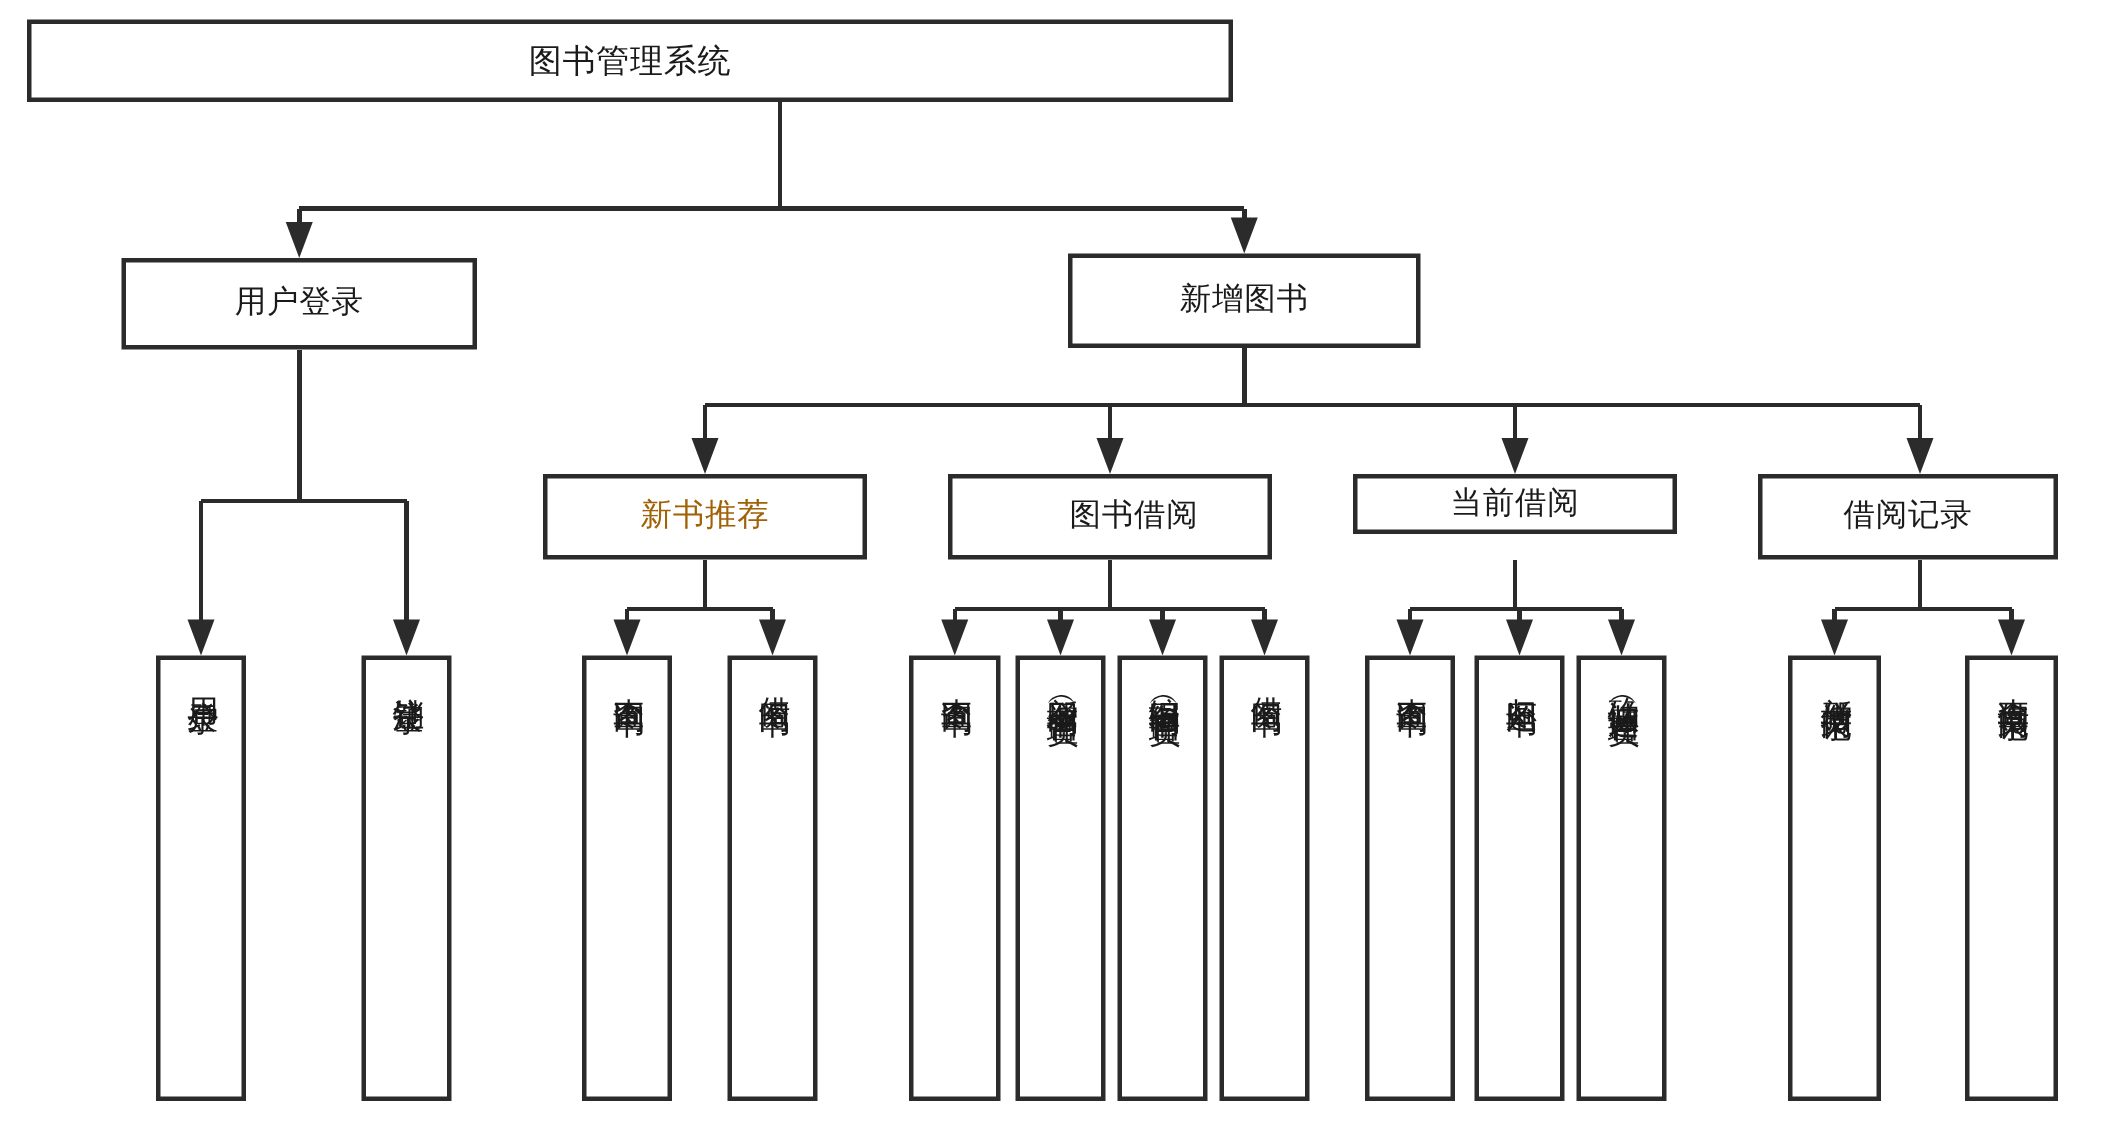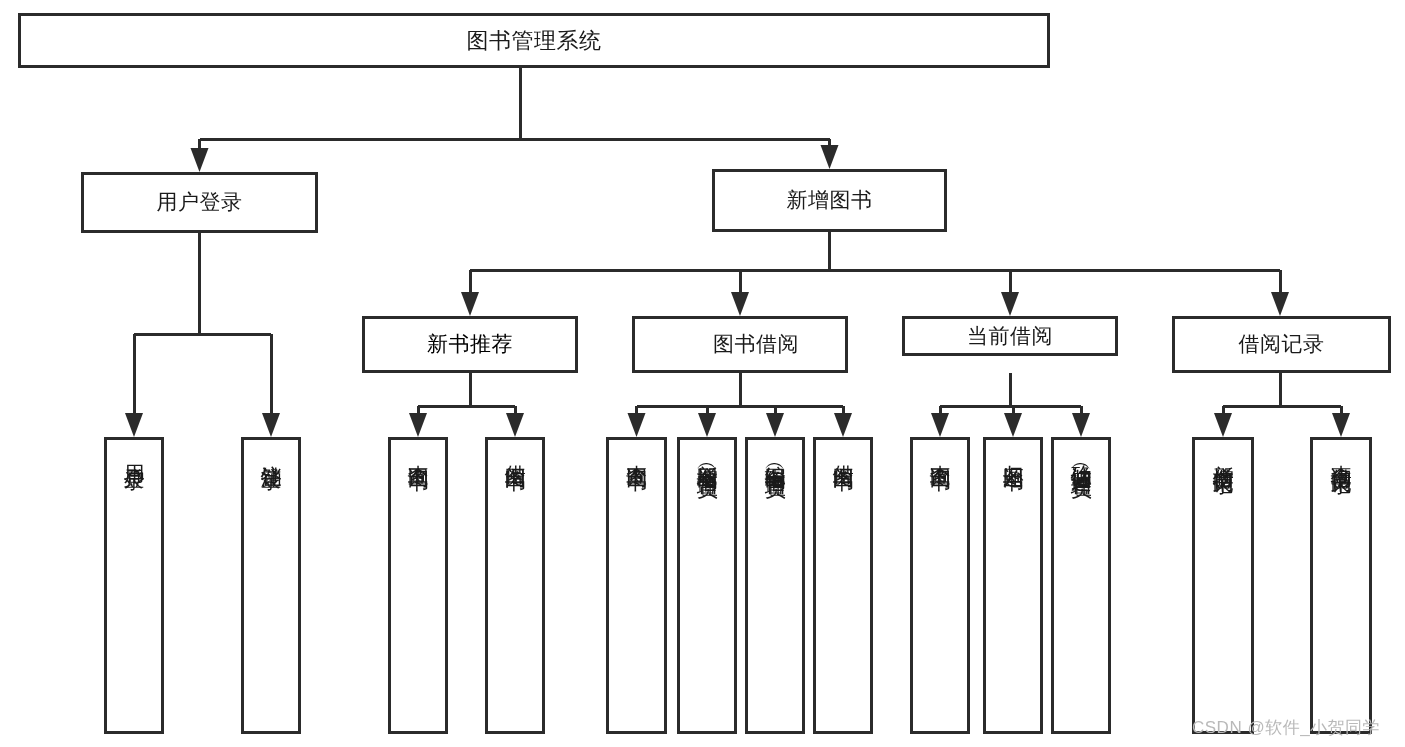--- a/index.html
+++ b/index.html
@@ -121,39 +121,39 @@
       <polygon points="1072,413 1090,413 1081,437" fill="#2b2b2b"></polygon>
       <line x1="1280" y1="373" x2="1280" y2="406" stroke="#2b2b2b" stroke-width="3" shape-rendering="crispEdges"></line>
       <line x1="1223" y1="406" x2="1341" y2="406" stroke="#2b2b2b" stroke-width="3" shape-rendering="crispEdges"></line>
       <line x1="1223" y1="406" x2="1223" y2="415" stroke="#2b2b2b" stroke-width="3" shape-rendering="crispEdges"></line>
       <polygon points="1214,413 1232,413 1223,437" fill="#2b2b2b"></polygon>
       <line x1="1341" y1="406" x2="1341" y2="415" stroke="#2b2b2b" stroke-width="3" shape-rendering="crispEdges"></line>
       <polygon points="1332,413 1350,413 1341,437" fill="#2b2b2b"></polygon>
     </svg>
 
   <div id="nodes">
-      <div class="node horizontal root" style="left: 18px; top: 13px; width: 1032px; height: 55px; border-color: rgb(43, 43, 43); color: rgb(26, 26, 26);">
+      <div class="node horizontal root" style="left: 18px; top: 13px; width: 804px; height: 55px; border-color: rgb(43, 43, 43); color: rgb(26, 26, 26);">
         <span class="label">图书管理系统</span>
       </div>
       <div class="node horizontal" style="left: 81px; top: 172px; width: 237px; height: 61px; border-color: rgb(43, 43, 43); color: rgb(26, 26, 26);">
         <span class="label">用户登录</span>
       </div>
       <div class="node horizontal" style="left: 712px; top: 169px; width: 235px; height: 63px; border-color: rgb(43, 43, 43); color: rgb(26, 26, 26);">
         <span class="label">新增图书</span>
       </div>
-      <div class="node horizontal" style="left: 362px; top: 316px; width: 216px; height: 57px; border-color: rgb(43, 43, 43); color: #000000;">
+      <div class="node horizontal" style="left: 362px; top: 316px; width: 216px; height: 57px; border-color: rgb(43, 43, 43); color: #a16207;">
         <span class="label">新书推荐</span>
       </div>
       <div class="node horizontal" style="left: 632px; top: 316px; width: 216px; height: 57px; border-color: rgb(43, 43, 43); color: rgb(26, 26, 26); padding-left: 32px;">
         <span class="label">图书借阅</span>
       </div>
       <div class="node horizontal" style="left: 902px; top: 316px; width: 216px; height: 40px; border-color: rgb(43, 43, 43); color: rgb(26, 26, 26);">
         <span class="label">当前借阅</span>
       </div>
-      <div class="node horizontal" style="left: 1172px; top: 316px; width: 219px; height: 57px; border-color: rgb(43, 43, 43); color: rgb(26, 26, 26);">
+      <div class="node horizontal" style="left: 1172px; top: 316px; width: 200px; height: 57px; border-color: rgb(43, 43, 43); color: rgb(26, 26, 26);">
         <span class="label">借阅记录</span>
       </div>
       <div class="node vertical" style="left: 104px; top: 437px; width: 60px; height: 297px; border-color: rgb(43, 43, 43); color: rgb(26, 26, 26);">
         <span class="label">用户登录</span>
       </div>
       <div class="node vertical" style="left: 241px; top: 437px; width: 60px; height: 297px; border-color: rgb(43, 43, 43); color: rgb(26, 26, 26);">
         <span class="label">注销登录</span>
       </div>
       <div class="node vertical" style="left: 388px; top: 437px; width: 60px; height: 297px; border-color: rgb(43, 43, 43); color: rgb(26, 26, 26);">
         <span class="label">查询图书</span>
@@ -183,15 +183,14 @@
         <span class="label">确认归还（管理员）</span>
       </div>
       <div class="node vertical" style="left: 1192px; top: 437px; width: 62px; height: 297px; border-color: rgb(43, 43, 43); color: rgb(26, 26, 26);">
         <span class="label">新增借阅记录</span>
       </div>
       <div class="node vertical" style="left: 1310px; top: 437px; width: 62px; height: 297px; border-color: rgb(43, 43, 43); color: rgb(26, 26, 26);">
         <span class="label">查询借阅记录</span>
       </div>
     </div>
 
-  <div class="watermark" style="left: 1192px; top: 716px; color: rgb(185, 185, 185);">CSDN @软件_小贺同学</div>
 
 </div>
 
 </body></html>

